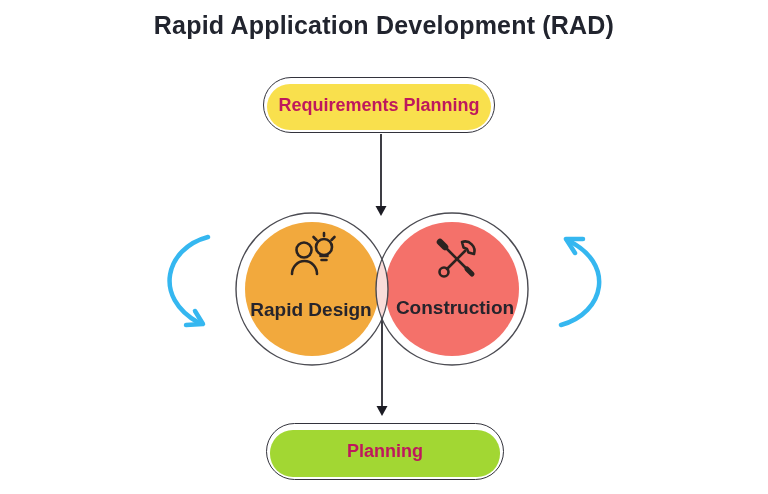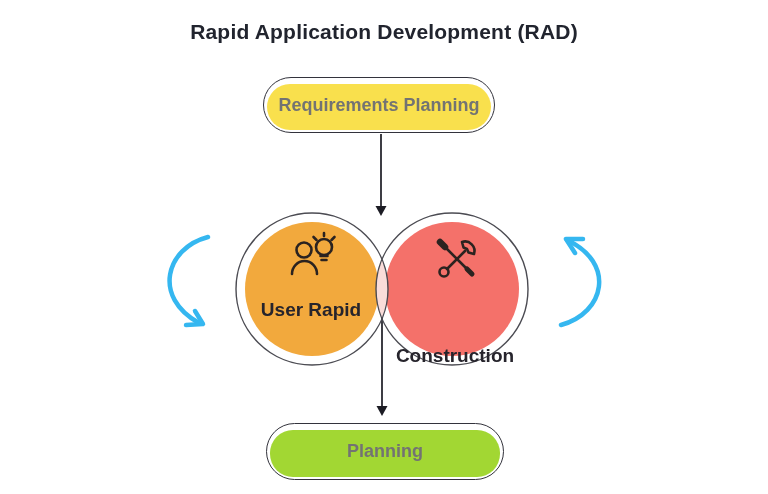--- a/index.html
+++ b/index.html
@@ -1,39 +1,39 @@
 <!DOCTYPE html>
 <html><head>
 <meta charset="utf-8">
 <style>
   html,body{margin:0;padding:0;background:#fff;}
   .stage{
     position:relative;width:768px;height:494px;overflow:hidden;background:#ffffff;
     font-family:"Liberation Sans", sans-serif;
   }
   .page-title{
-    position:absolute;left:0;top:20px;width:768px;text-align:center;
-    font-size:21px;font-weight:700;color:#21242E;letter-spacing:.2px;
+    position:absolute;left:0;top:11px;width:768px;text-align:center;
+    font-size:25px;font-weight:700;color:#21242E;letter-spacing:.2px;
   }
   svg.canvas{position:absolute;left:0;top:0;}
   .pill{
     position:absolute;box-sizing:border-box;border:1.6px solid #33333C;
     border-radius:29px;background:#ffffff;
     display:flex;align-items:center;justify-content:center;
   }
   .pill-fill{position:absolute;left:3px;right:3px;top:6px;bottom:2px;border-radius:23px;}
-  .pill-label{position:relative;font-size:18px;font-weight:700;color:#737373;white-space:nowrap;}
+  .pill-label{position:relative;font-size:18px;font-weight:700;color:#be185d;white-space:nowrap;}
   .pill-requirements{left:263px;top:77px;width:232px;height:56px;}
   .pill-cutover{left:266px;top:423px;width:238px;height:57px;}
   .circle-label{
     position:absolute;width:150px;text-align:center;
     font-size:19px;font-weight:700;color:#26242C;white-space:nowrap;
   }
   .label-user-design{left:236px;top:299px;}
-  .label-construction{left:380px;top:297px;margin-top:48px;}
+  .label-construction{left:380px;top:297px;}
   .icon{position:absolute;}
   .icon-user{left:289px;top:229px;}
   .icon-tools{left:432px;top:234px;}
 </style>
 </head>
 <body>
 
 <div class="stage">
 
   <div class="page-title">Rapid Application Development (RAD)</div>
@@ -91,16 +91,16 @@
 
     <path d="M33 17 L15 35"></path>
     <path d="M30 8 a9.5 9.5 0 0 1 12 12 l-5.5 -1.5 -1.5 -3.5 -3.5 -1.5 z"></path>
     <circle cx="12" cy="38" r="4.5"></circle>
 
     <path d="M14 14 L34 34"></path>
     <path d="M8 8 L13 13" stroke-width="6.5"></path>
     <path d="M35 35 L40 40" stroke-width="5"></path>
   </svg>
 
-  <div class="circle-label label-user-design">User Rapid</div>
+  <div class="circle-label label-user-design">Rapid Design</div>
   <div class="circle-label label-construction">Construction</div>
 
 </div>
 
 </body></html>

